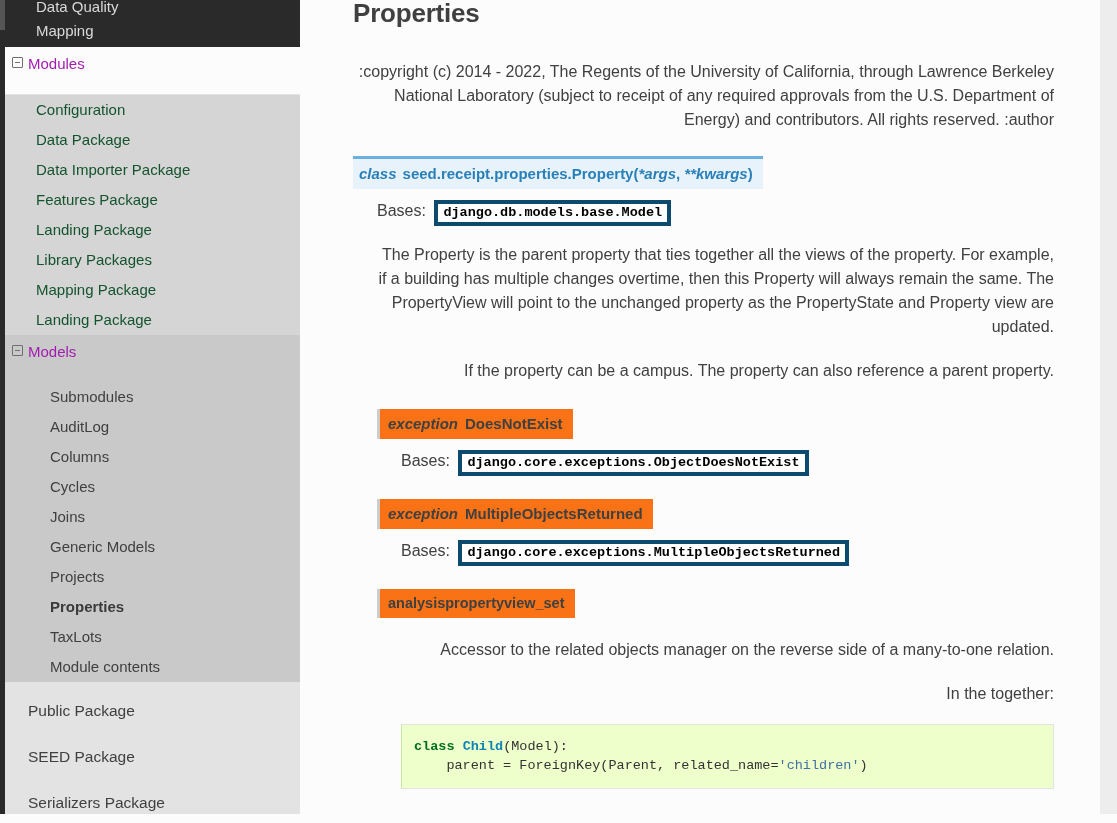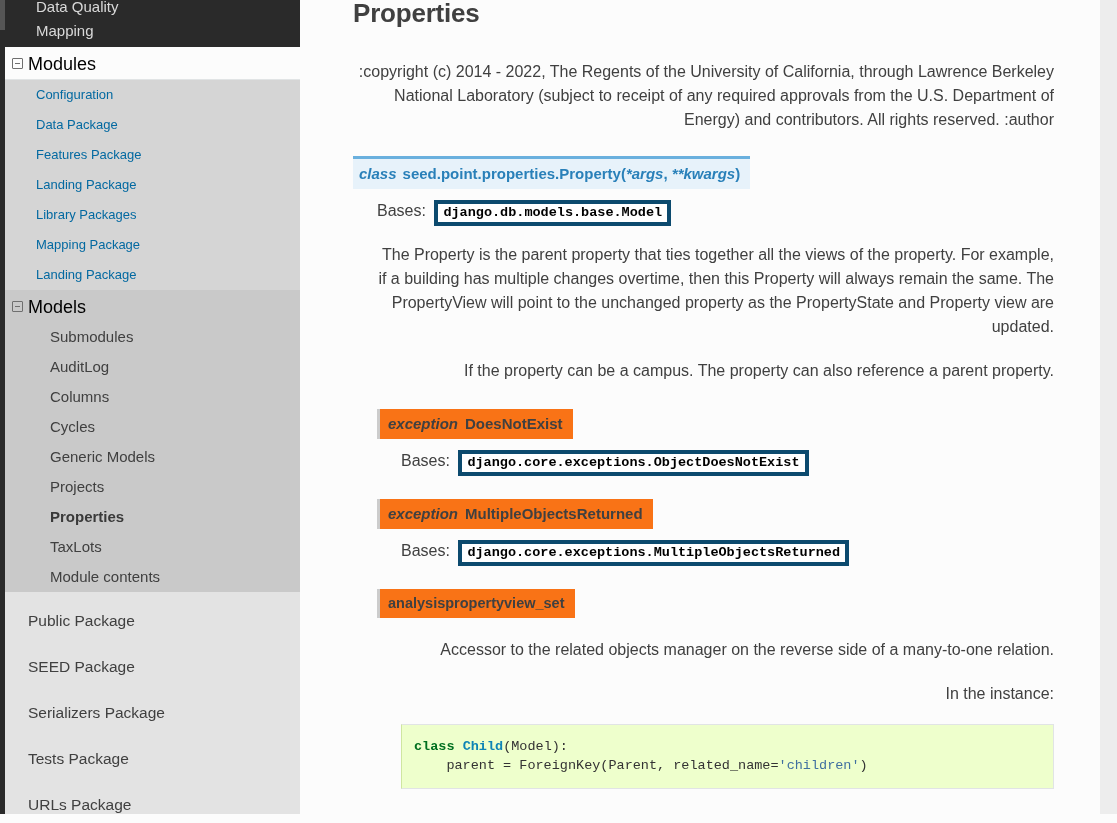--- a/index.html
+++ b/index.html
@@ -49,23 +49,23 @@
     overflow: hidden;
     cursor: pointer;
   }
   .nav-top-dark .nav-item.clipped {
     padding-top: 0;
     height: 15px;
     line-height: 13px;
   }
   
   .nav-l1 {
-    font-size: 18px;
-    color: #000000;
-    padding: 7px 0 5px 12px;
+    font-size: 15px;
+    color: #a21caf;
+    padding: 7px 0 20px 12px;
     line-height: 20px;
     background: #fcfcfc;
     border-bottom: 1px solid #e1e4e5;
     cursor: pointer;
     white-space: nowrap;
   }
   .nav-l1.current-parent {
     background: #c9c9c9;
     border-bottom: none;
   }
@@ -83,22 +83,22 @@
     content: "";
     position: absolute;
     left: 2px; top: 4px;
     width: 5px; height: 1px;
     background: #6f6f6f;
   }
   
   .nav-l2-group { background: #d5d5d5; }
   .nav-l2-group.deep { background: #c9c9c9; }
   .nav-l2 {
-    font-size: 13px;
-    color: #0369a1;
+    font-size: 15px;
+    color: #14532d;
     padding: 7px 0 7px 36px;
     line-height: 16px;
     cursor: pointer;
     white-space: nowrap;
   }
   .nav-l3 {
     font-size: 15px;
     color: #404040;
     padding: 7px 0 7px 50px;
     line-height: 16px;
@@ -262,20 +262,23 @@
       <span class="expander"></span><span>Modules</span>
     </div>
     <div class="nav-l2-group">
       <div class="nav-l2">
         <span>Configuration</span>
       </div>
       <div class="nav-l2">
         <span>Data Package</span>
       </div>
       <div class="nav-l2">
+        <span>Data Importer Package</span>
+      </div>
+      <div class="nav-l2">
         <span>Features Package</span>
       </div>
       <div class="nav-l2">
         <span>Landing Package</span>
       </div>
       <div class="nav-l2">
         <span>Library Packages</span>
       </div>
       <div class="nav-l2">
         <span>Mapping Package</span>
@@ -293,20 +296,23 @@
         <span>Submodules</span>
       </div>
       <div class="nav-l3">
         <span>AuditLog</span>
       </div>
       <div class="nav-l3">
         <span>Columns</span>
       </div>
       <div class="nav-l3">
         <span>Cycles</span>
+      </div>
+      <div class="nav-l3">
+        <span>Joins</span>
       </div>
       <div class="nav-l3">
         <span>Generic Models</span>
       </div>
       <div class="nav-l3">
         <span>Projects</span>
       </div>
       <div class="nav-l3 current">
         <span>Properties</span>
       </div>
@@ -339,21 +345,21 @@
   </nav>
 
   <main id="content">
 
     <h1 id="page-title">Properties</h1>
 
     <p class="body-text first">:copyright (c) 2014 - 2022, The Regents of the University of California, through Lawrence Berkeley National Laboratory (subject to receipt of any required approvals from the U.S. Department of Energy) and contributors. All rights reserved. :author</p>
 
     
     <div class="sig-class">
-      <span class="kw">class</span><span class="sig-name">seed.point.properties.Property</span><span class="sig-params"><span>(</span><em>*args</em><span>, </span><em>**kwargs</em><span>)</span></span>
+      <span class="kw">class</span><span class="sig-name">seed.receipt.properties.Property</span><span class="sig-params"><span>(</span><em>*args</em><span>, </span><em>**kwargs</em><span>)</span></span>
     </div>
 
     <div class="bases-line indent-1">
       <span class="bases-label">Bases:</span>
       <code class="lit">django.db.models.base.Model</code>
     </div>
 
     <div class="indent-1">
       <p class="body-text">The Property is the parent property that ties together all the views of the property. For example, if a building has multiple changes overtime, then this Property will always remain the same. The PropertyView will point to the unchanged property as the PropertyState and Property view are updated.</p>
       <p class="body-text">If the property can be a campus. The property can also reference a parent property.</p>
@@ -382,21 +388,21 @@
     </div>
 
     
     <div class="indent-1">
       <div class="sig-gray attr wide-3">
         <span class="sig-name">analysispropertyview_set</span>
       </div>
 
       <div class="indent-1">
         <p class="body-text">Accessor to the related objects manager on the reverse side of a many-to-one relation.</p>
-        <p class="body-text">In the instance:</p>
+        <p class="body-text">In the together:</p>
 
         <div class="codeblock"><span class="k">class</span> <span class="nc">Child</span><span class="n">(Model):</span>
 <span class="n">    parent = ForeignKey(Parent, related_name=</span><span class="s">'children'</span><span class="n">)</span></div>
 
         <p class="para-mixed tight"><code class="lit red">Parent.children</code><span> is a </span><code class="lit red">ReverseManyToOneDescriptor</code><span> instance.</span></p>
 
       </div>
     </div>
 
   </main>

